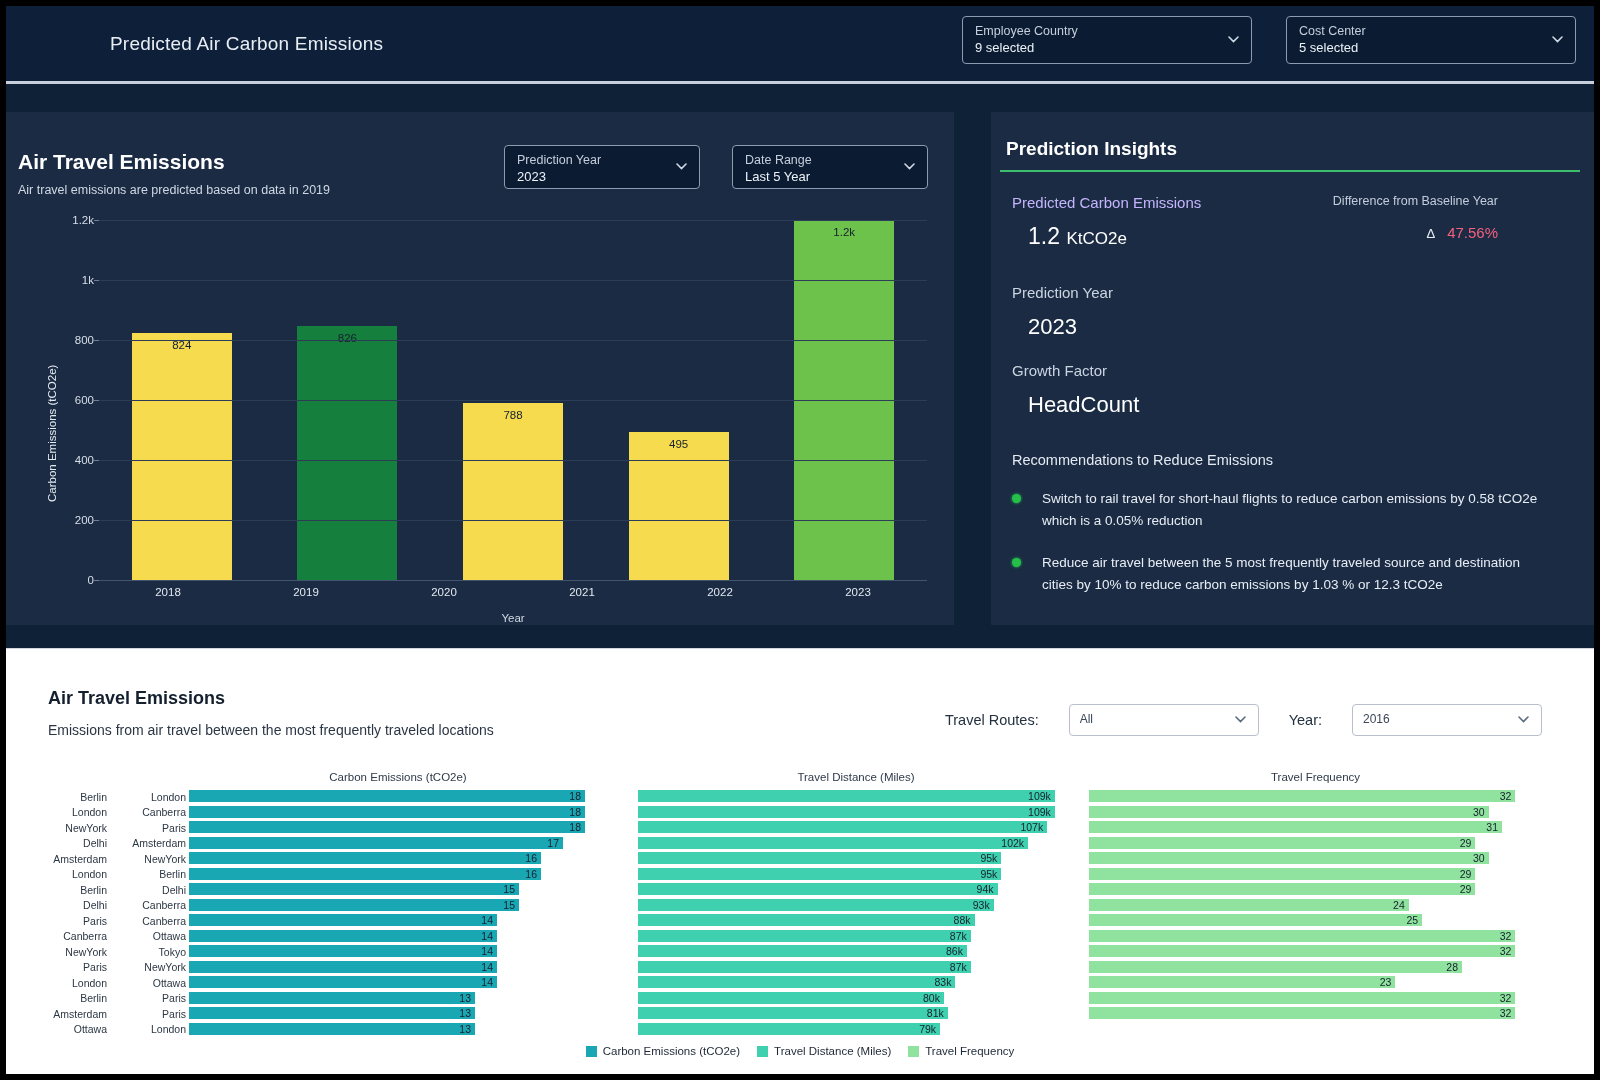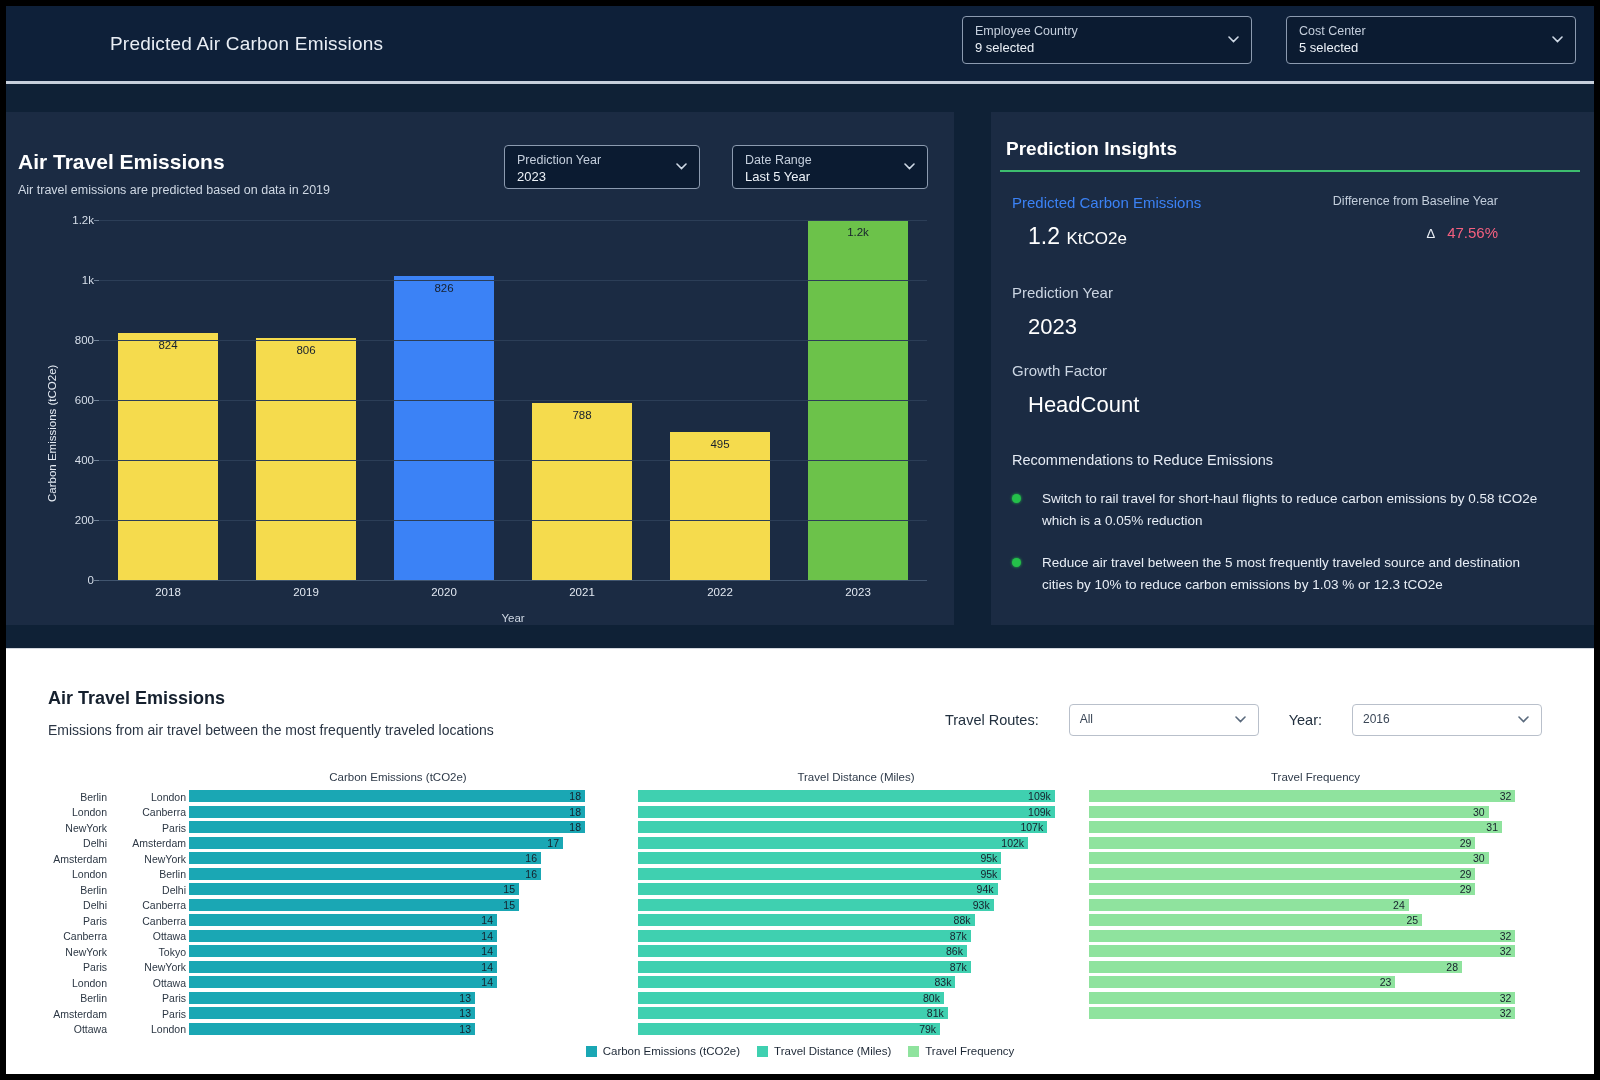--- a/index.html
+++ b/index.html
@@ -92,21 +92,21 @@
 
   
   .card-insights {
     position: absolute; left: 980px; top: 0; width: 608px; height: 513px;
     background: #1b2b43;
   }
   .ins-accent { position: absolute; left: 0; top: 0; width: 5px; height: 513px; background: #0f2136; }
   .ins-title { color: #fff; font-size: 19px; font-weight: bold; margin: 26px 0 0 20px; }
   .ins-rule { margin: 10px 14px 0 14px; height: 2px; background: #3dbd6e; }
   .ins-body { padding: 22px 0 0 26px; position: relative; }
-  .ins-lbl { color: #3b82f6; font-size: 15px; }
+  .ins-lbl { color: #c4b5fd; font-size: 15px; }
   .ins-big { color: #fff; font-size: 23px; margin-top: 12px; margin-left: 16px; }
   .ins-big .unit { font-size: 17px; }
   .diff-block { position: absolute; right: 96px; top: 22px; text-align: right; }
   .diff-lbl { color: #c3cedc; font-size: 12.5px; }
   .diff-val { margin-top: 16px; margin-left: 54px; font-size: 15px; color: #f4607f; }
   .diff-val .tri { color: #e9eef5; margin-right: 12px; font-size: 13px; }
   .ins-lbl2 { color: #cbd5e2; font-size: 15px; margin-top: 34px; }
   .ins-big2 { color: #fff; font-size: 22px; margin-top: 13px; margin-left: 16px; }
   .ins-lbl3 { color: #cbd5e2; font-size: 15px; margin-top: 22px; }
   .rec-head { color: #e4eaf3; font-size: 14.5px; margin-top: 34px; }
@@ -237,26 +237,21 @@
             <div class="ytick" style="top: 0px;">1.2k</div>
           </div>
         <div class="plot" id="plot">
           <div class="bars" id="bars">
               <div class="bar-slot">
                 <div class="bar" style="height: 247.2px; background: rgb(245, 219, 77);">
                   <div class="bar-val">824</div>
                 </div>
               </div>
               <div class="bar-slot">
-                <div class="bar" style="height: 241.8px; background: rgb(245, 219, 77);">
-                  <div class="bar-val">806</div>
-                </div>
-              </div>
-              <div class="bar-slot">
-                <div class="bar" style="height: 304px; background: #3b82f6;">
+                <div class="bar" style="height: 254px; background: #15803d;">
                   <div class="bar-val">826</div>
                 </div>
               </div>
               <div class="bar-slot">
                 <div class="bar" style="height: 177px; background: rgb(245, 219, 77);">
                   <div class="bar-val">788</div>
                 </div>
               </div>
               <div class="bar-slot">
                 <div class="bar" style="height: 148.5px; background: rgb(245, 219, 77);">

